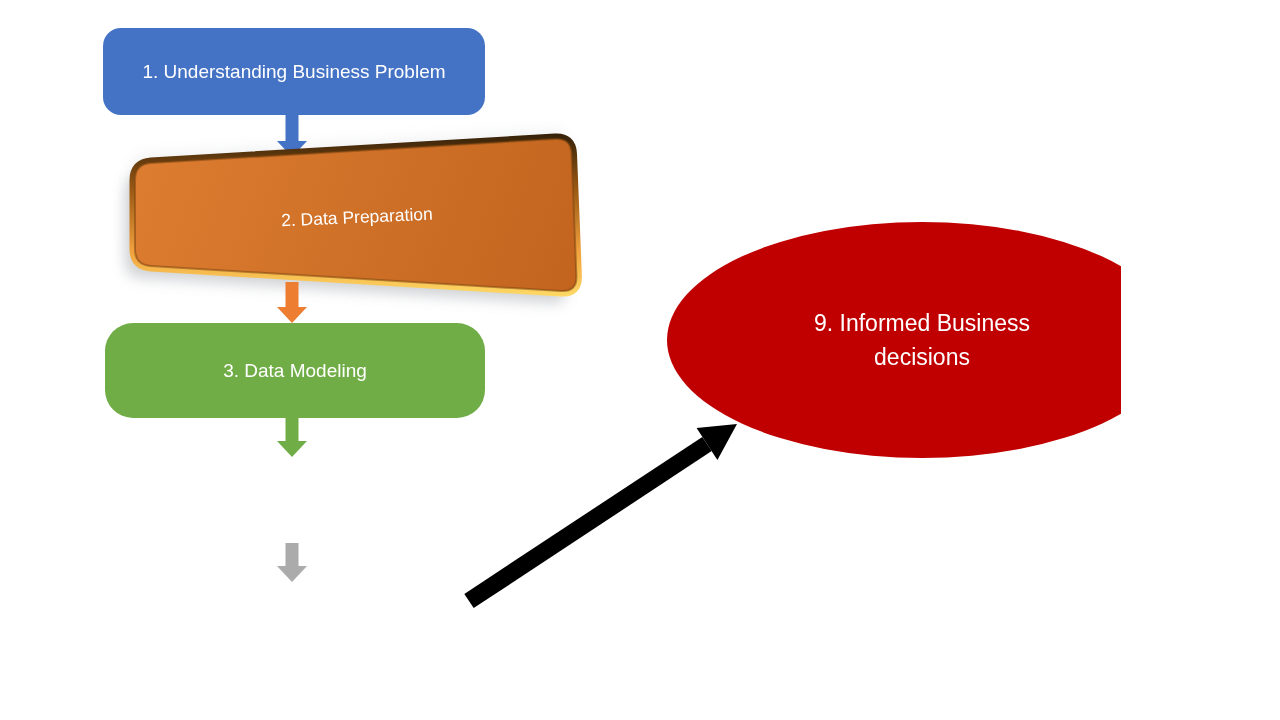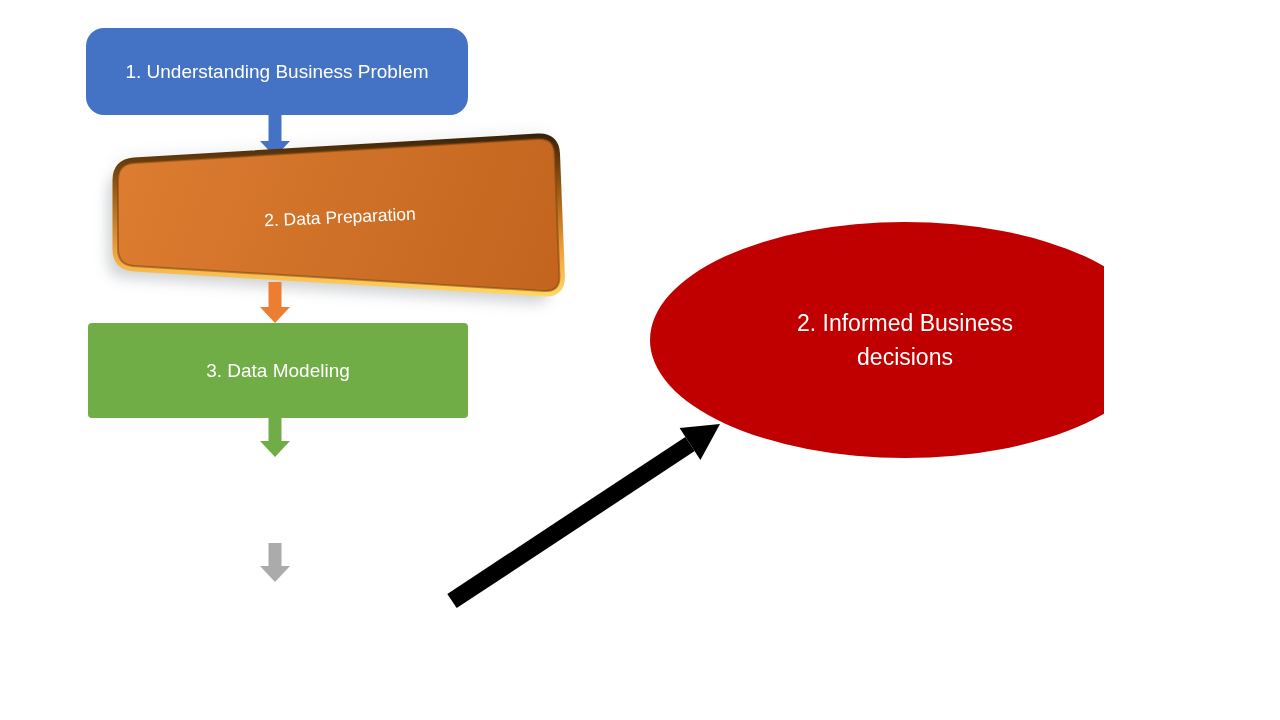--- a/index.html
+++ b/index.html
@@ -1,30 +1,30 @@
 <!DOCTYPE html>
 <html><head>
 <meta charset="utf-8">
 <style>
   html,body{margin:0;padding:0;background:#ffffff;}
   .canvas{
     position:relative;width:1104px;height:720px;overflow:hidden;
-    background:#ffffff;font-family:"Liberation Sans",sans-serif;
+    background:#ffffff;font-family:"Liberation Sans",sans-serif;margin-left:17px;
   }
   .layer{position:absolute;left:0;top:0;width:1280px;height:720px;}
   .node{
     position:absolute;display:flex;align-items:center;justify-content:center;
     text-align:center;box-sizing:border-box;
   }
   .node-1{
     left:86px;top:28px;width:382px;height:87px;border-radius:18px;
     background:#4472C4;color:#ffffff;font-size:19px;
   }
   .node-3{
-    left:88px;top:323px;width:380px;height:95px;border-radius:4px;
+    left:88px;top:323px;width:380px;height:95px;border-radius:28px;
     background:#70AD47;color:#ffffff;font-size:19px;
   }
   .node-4{
     left:88px;top:456px;width:380px;height:89px;border-radius:18px;
     background:linear-gradient(to bottom,#6F6F6F 0%,#9A9A9A 55%,#A9A9A9 100%);
     border:2px solid #2F2F2F;color:#111111;font-size:19px;
     box-shadow:0 3px 4px rgba(0,0,0,0.25);
   }
   .node-5{
     left:88px;top:581px;width:380px;height:95px;border-radius:22px;
@@ -93,18 +93,18 @@
     <span>2. Data Preparation</span>
   </div>
 
   <div class="node node-3">
     <span>3. Data Modeling</span>
   </div>
 
 
 
   <div class="node ellipse-6">
-    <span>2. Informed Business</span>
+    <span>9. Informed Business</span>
     <span>decisions</span>
   </div>
 
 
 </div>
 
 </body></html>

